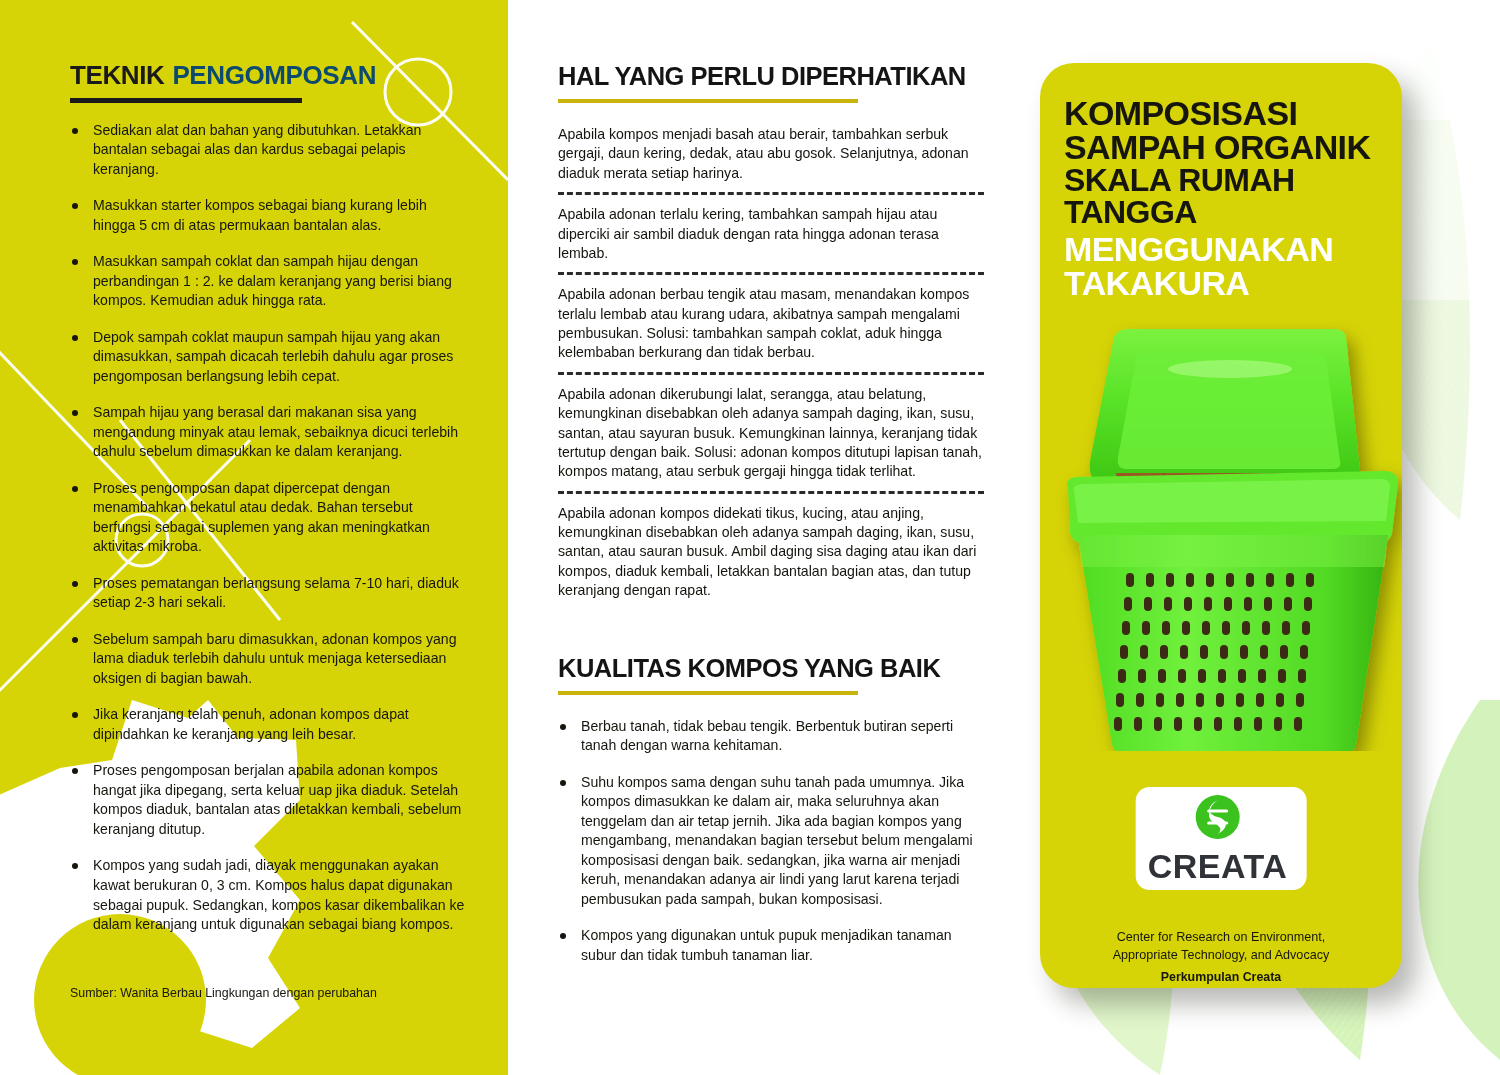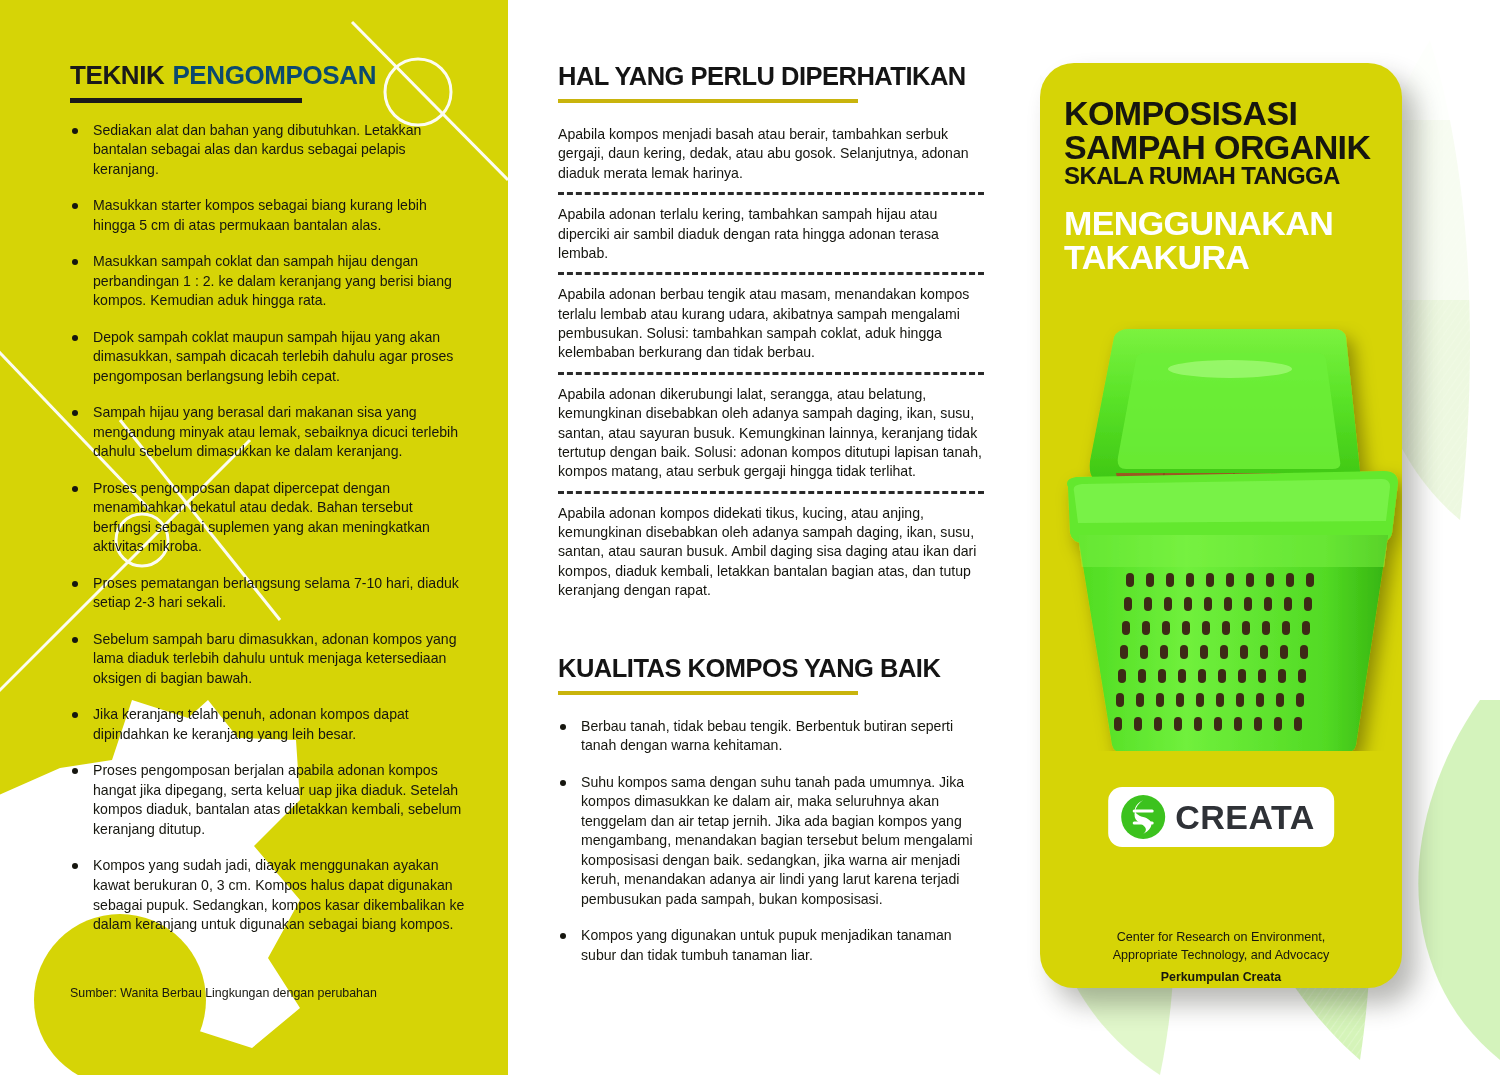--- a/index.html
+++ b/index.html
@@ -88,21 +88,21 @@
   }
   .cover-dark { color:#16160f; }
   .cover-white { color:#ffffff; }
 
   
   .bin-wrap { position:absolute; left:14px; top:258px; width:358px; height:430px; }
 
   .creata-pill {
     position:absolute; left:50%; transform:translateX(-50%); top:724px;
     background:#ffffff; border-radius:14px;
-    padding:7px 19px 7px 12px; display:flex; align-items:center; gap:9px;
+    padding:7px 19px 7px 12px; display:flex; align-items:center; gap:9px;flex-direction:column;
   }
   .creata-word {
     font-family:"Liberation Sans Narrow","Liberation Sans",sans-serif;
     font-weight:700; font-size:34px; letter-spacing:0.5px; color:#2f3237;
     line-height:1;
   }
   .tagline {
     position:absolute; left:0; right:0; top:866px; text-align:center;
     font-size:12.6px; line-height:1.42; color:#16160f;
   }
@@ -229,21 +229,21 @@
 
     <div class="source-note">Sumber: Wanita Berbau Lingkungan dengan perubahan</div>
   </section>
 
   <section id="panel-mid">
     <div id="mid-content">
 
       <h2 class="mid-title">HAL YANG PERLU DIPERHATIKAN</h2>
       <div class="rule-gold"></div>
 
-      <p class="para">Apabila kompos menjadi basah atau berair, tambahkan serbuk gergaji, daun kering, dedak, atau abu gosok. Selanjutnya, adonan diaduk merata lemak harinya.</p>
+      <p class="para">Apabila kompos menjadi basah atau berair, tambahkan serbuk gergaji, daun kering, dedak, atau abu gosok. Selanjutnya, adonan diaduk merata setiap harinya.</p>
       <hr class="dashsep">
       <p class="para">Apabila adonan terlalu kering, tambahkan sampah hijau atau diperciki air sambil diaduk dengan rata hingga adonan terasa lembab.</p>
       <hr class="dashsep">
       <p class="para">Apabila adonan berbau tengik atau masam, menandakan kompos terlalu lembab atau kurang udara, akibatnya sampah mengalami pembusukan. Solusi: tambahkan sampah coklat, aduk hingga kelembaban berkurang dan tidak berbau.</p>
       <hr class="dashsep">
       <p class="para">Apabila adonan dikerubungi lalat, serangga, atau belatung, kemungkinan disebabkan oleh adanya sampah daging, ikan, susu, santan, atau sayuran busuk. Kemungkinan lainnya, keranjang tidak tertutup dengan baik. Solusi: adonan kompos ditutupi lapisan tanah, kompos matang, atau serbuk gergaji hingga tidak terlihat.</p>
       <hr class="dashsep">
       <p class="para">Apabila adonan kompos didekati tikus, kucing, atau anjing, kemungkinan disebabkan oleh adanya sampah daging, ikan, susu, santan, atau sauran busuk. Ambil daging sisa daging atau ikan dari kompos, diaduk kembali, letakkan bantalan bagian atas, dan tutup keranjang dengan rapat.</p>
 
       <div style="height:44px"></div>
@@ -257,22 +257,22 @@
         <li>Kompos yang digunakan untuk pupuk menjadikan tanaman subur dan tidak tumbuh tanaman liar.</li>
       </ul>
     </div>
   </section>
 
   <section id="panel-right">
 
     <div style="position:absolute;left:24px;top:33px;right:14px;">
       <div class="cover-h cover-dark">KOMPOSISASI</div>
       <div class="cover-h cover-dark">SAMPAH ORGANIK</div>
-      <div class="cover-h cover-dark" style="font-size:24px">SKALA RUMAH TANGGA</div>
-      <div class="cover-h cover-white" style="margin-top:18px">MENGGUNAKAN</div>
+      <div class="cover-h cover-dark" style="font-size:32px">SKALA RUMAH TANGGA</div>
+      <div class="cover-h cover-white" style="margin-top:4px">MENGGUNAKAN</div>
       <div class="cover-h cover-white">TAKAKURA</div>
     </div>
 
     <div class="bin-wrap">
       <svg width="358" height="430" viewBox="0 0 358 430">
         <defs>
           <linearGradient id="lidG" x1="0" y1="0" x2="0" y2="1">
             <stop offset="0" stop-color="#7bf23f"></stop>
             <stop offset="0.45" stop-color="#5ae328"></stop>
             <stop offset="1" stop-color="#3fc714"></stop>

